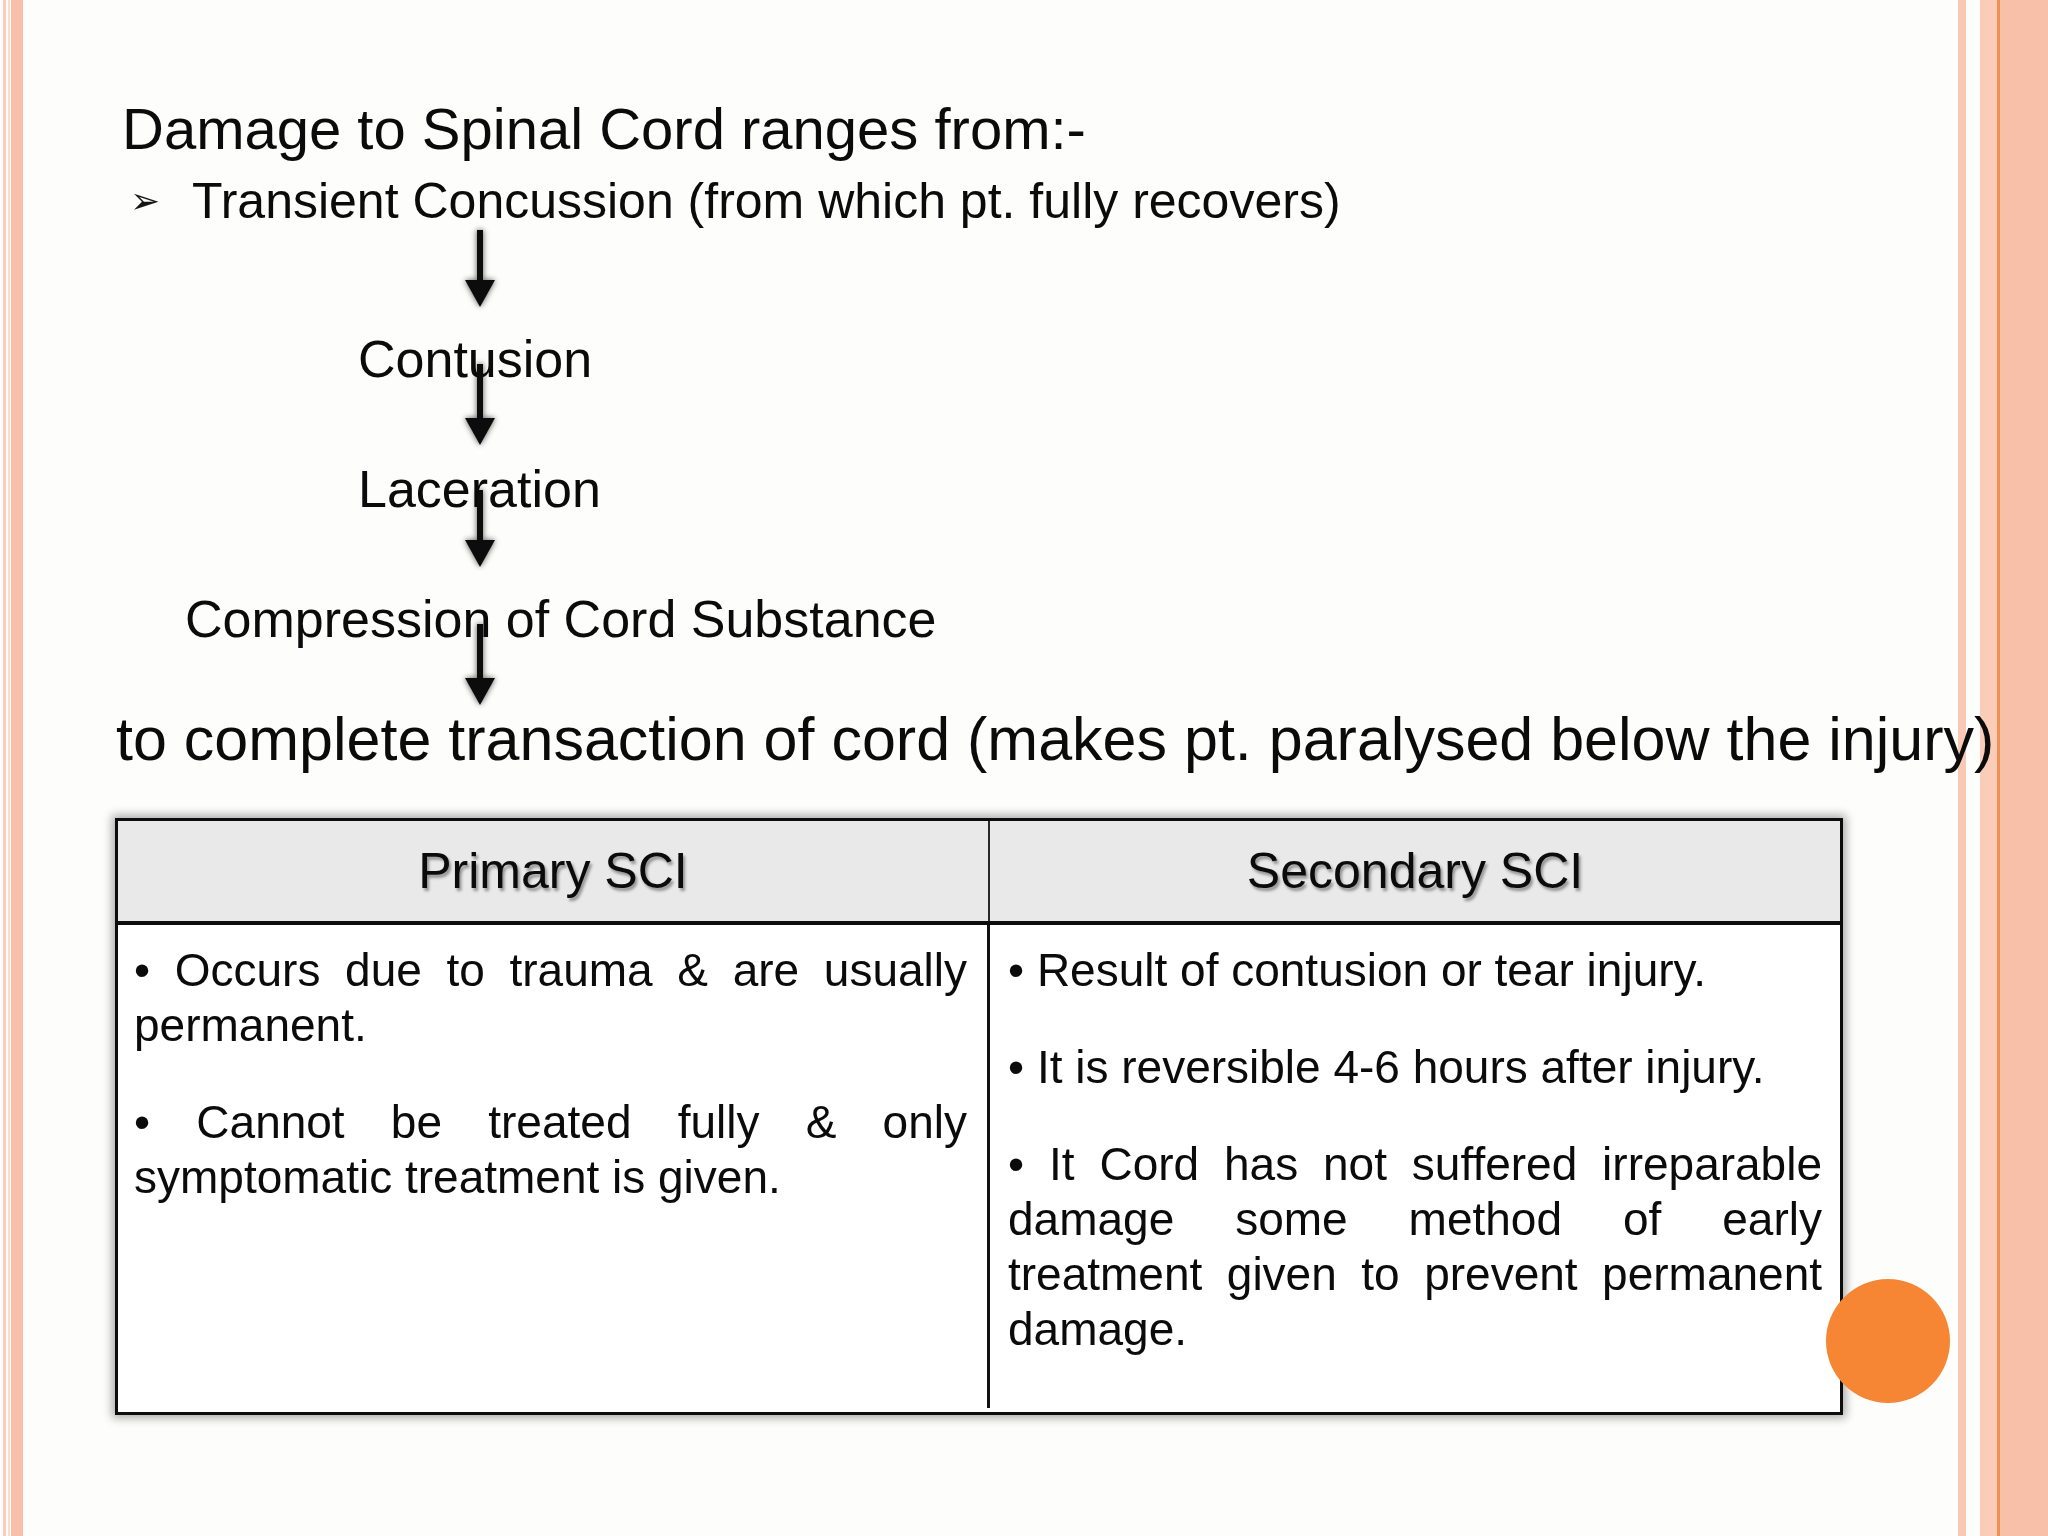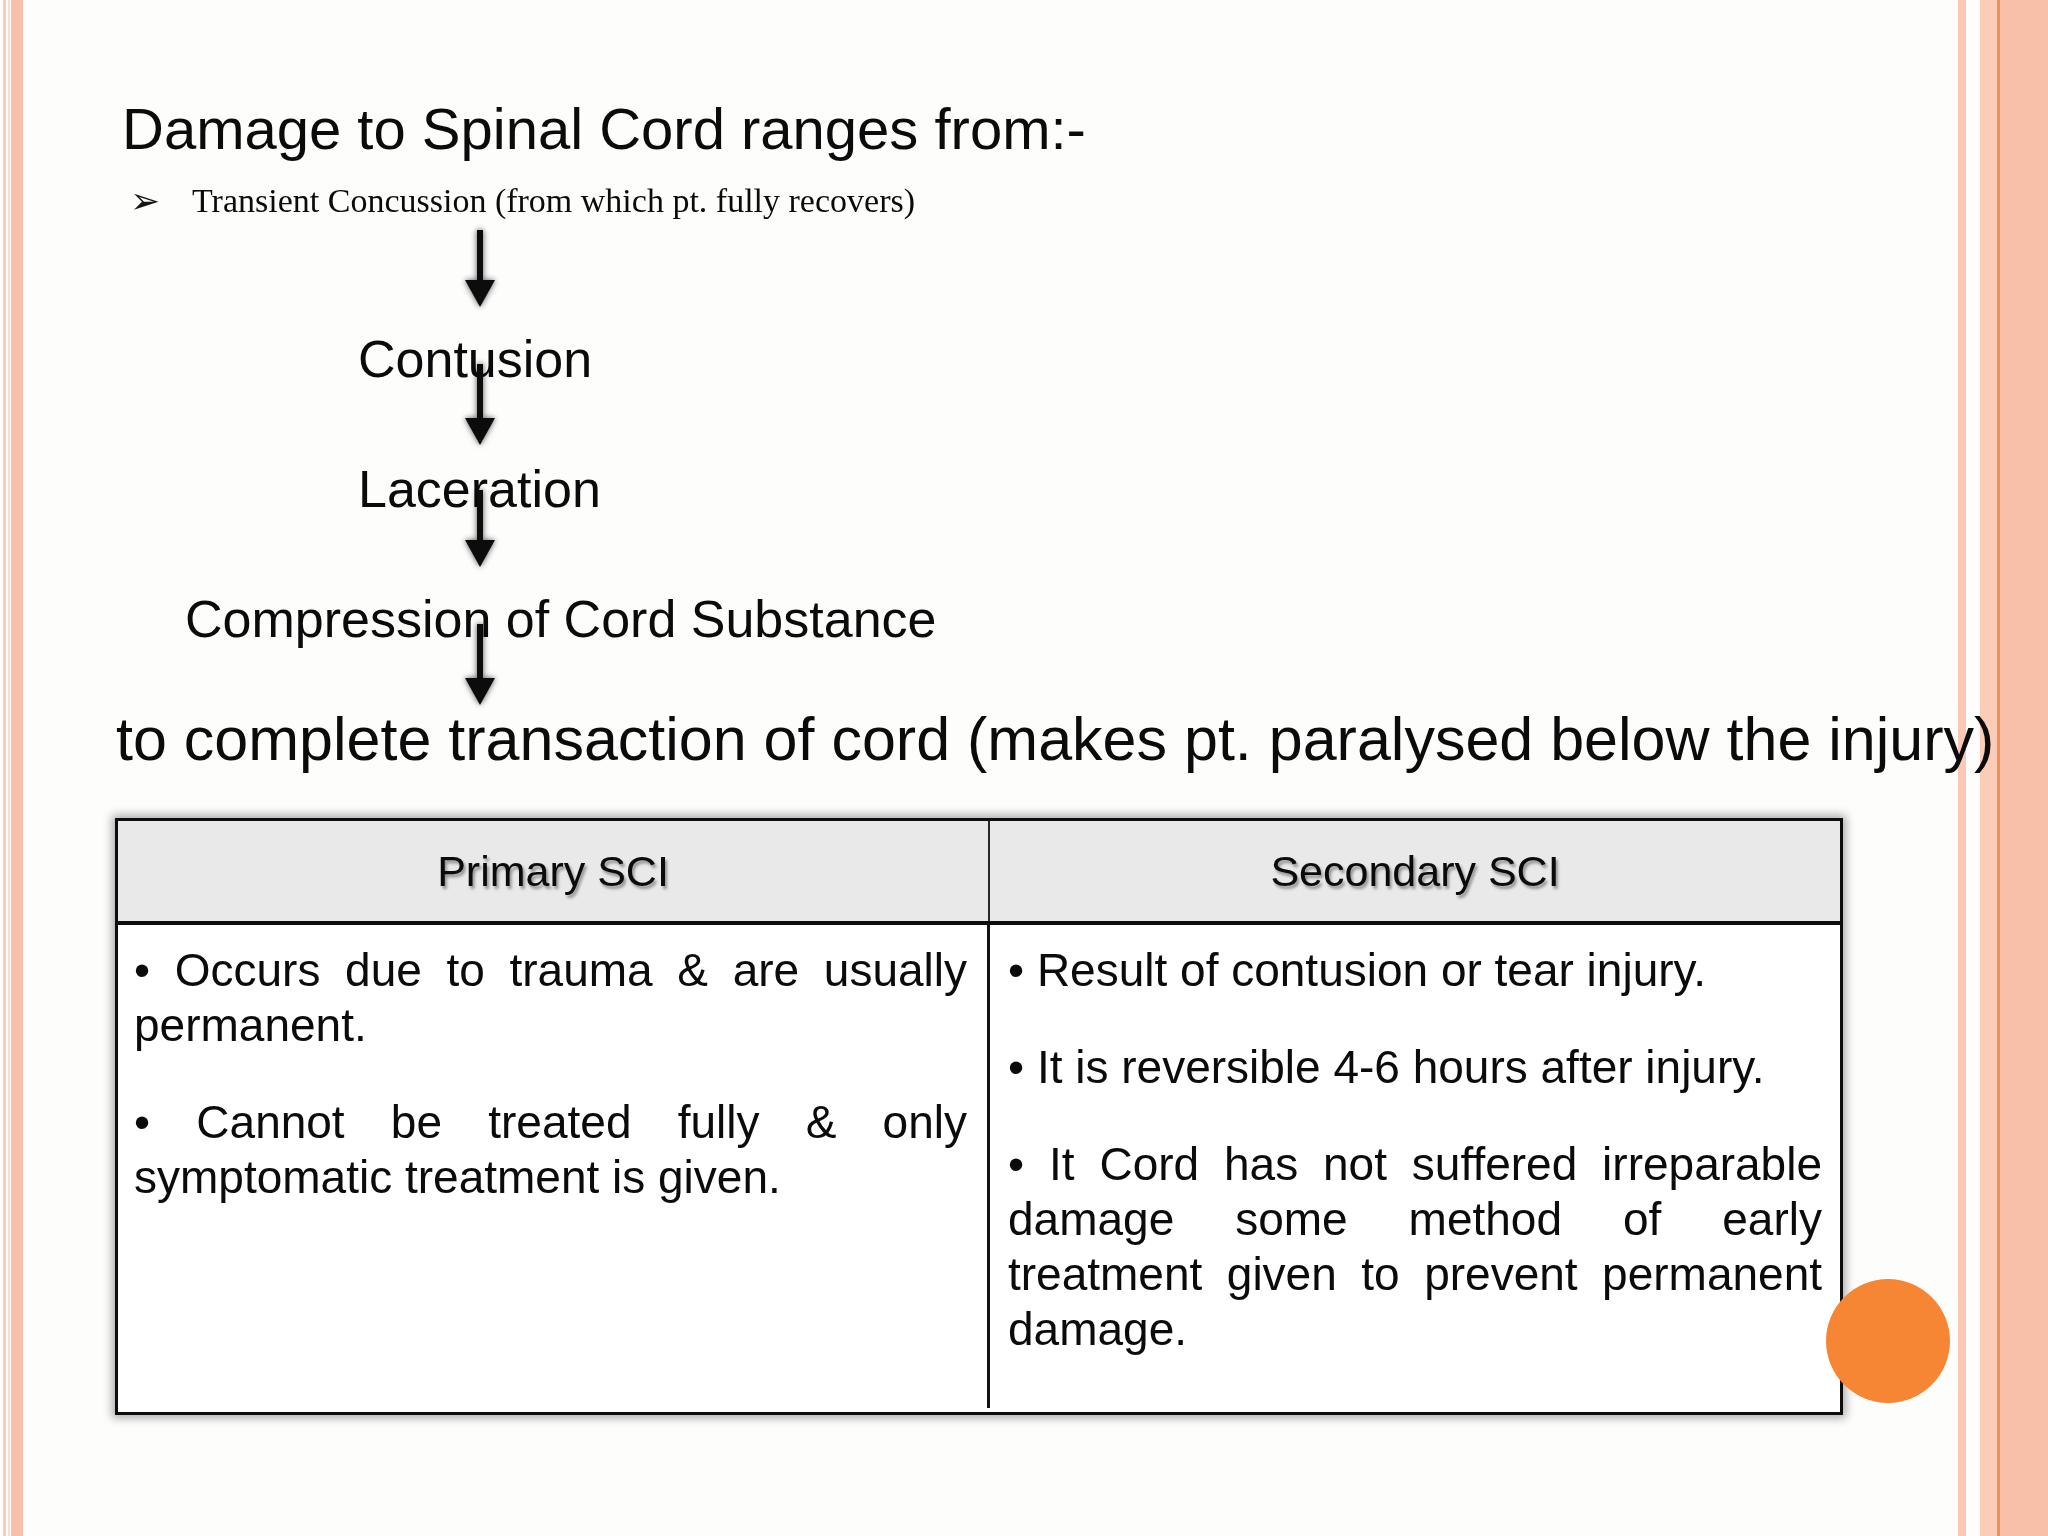--- a/index.html
+++ b/index.html
@@ -15,34 +15,34 @@
   .l-pink1{left:3px;width:3px;background:#f9cdbb;}
   .l-pink2{left:8px;width:2px;background:#fbdccd;}
   .l-salmon{left:11px;width:12px;background:#f8c0aa;}
   .r-pink{left:1958px;width:8px;background:#f9c9b5;}
   .r-salmon{left:1980px;width:68px;background:linear-gradient(90deg,#fbcdb9 0 17px,#f8c0a9 17px 100%);}
   .r-darkline{left:1997px;width:3px;background:#ef9155;}
   
   .title{left:122px;top:84px;font-size:58px;line-height:1.15;letter-spacing:0;margin-top:12px;}
   .bullet-row{left:130px;top:172px;display:flex;align-items:flex-start;}
   .bullet-marker{font-size:36px;line-height:58px;width:62px;color:#151515;}
-  .bullet-text{font-size:34px;line-height:58px;font-family:Liberation Serif, serif;}
+  .bullet-text{font-size:50px;line-height:58px;}
   
   .flow-label{font-size:52px;line-height:1.1;white-space:nowrap;margin-top:21px;}
   .flow-tail{left:116px;top:704px;font-size:61px;white-space:nowrap;}
   .arrow{position:absolute;filter:drop-shadow(0 0 3px rgba(0,0,0,.45)) drop-shadow(0 0 2px rgba(0,0,0,.25));}
   
   .sci-table{
     left:115px;top:818px;width:1728px;height:597px;
     border:3px solid #0d0d0d;background:#ffffff;box-sizing:border-box;
     box-shadow:0 0 9px 3px rgba(0,0,0,.33);
   }
   .sci-header{display:flex;height:104px;background:#e9e9e9;border-bottom:4px solid #0d0d0d;box-sizing:border-box;}
   .sci-header .hcell{
-    font-size:43px;line-height:100px;text-align:center;
+    font-size:50px;line-height:100px;text-align:center;
     text-shadow:2px 3px 3px rgba(0,0,0,.38);
   }
   .hcell.h-left{width:872px;border-right:2px solid #2a2a2a;box-sizing:border-box;}
   .hcell.h-right{flex:1;}
   .sci-body{display:flex;height:483px;justify-content:center;}
   .bcell{box-sizing:border-box;font-size:46px;line-height:55px;text-align:justify;}
   .bcell p{margin:0 0 42px 0;}
   .b-left{width:872px;border-right:3px solid #111;padding:18px 20px 0 16px;}
   .b-right{flex:1;padding:18px 18px 0 18px;}
   

